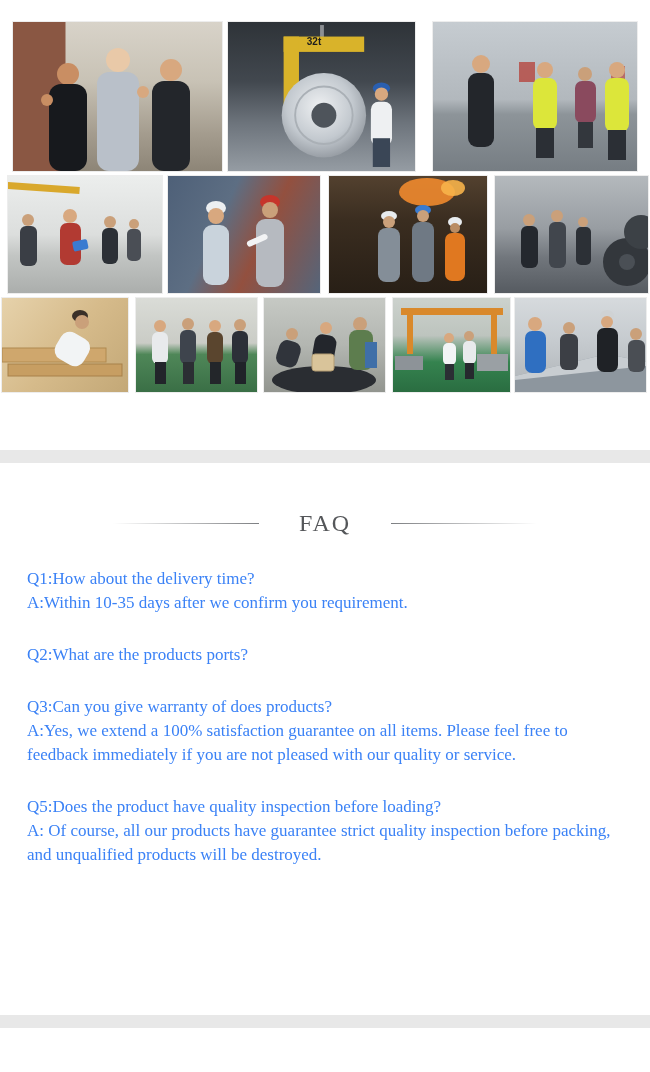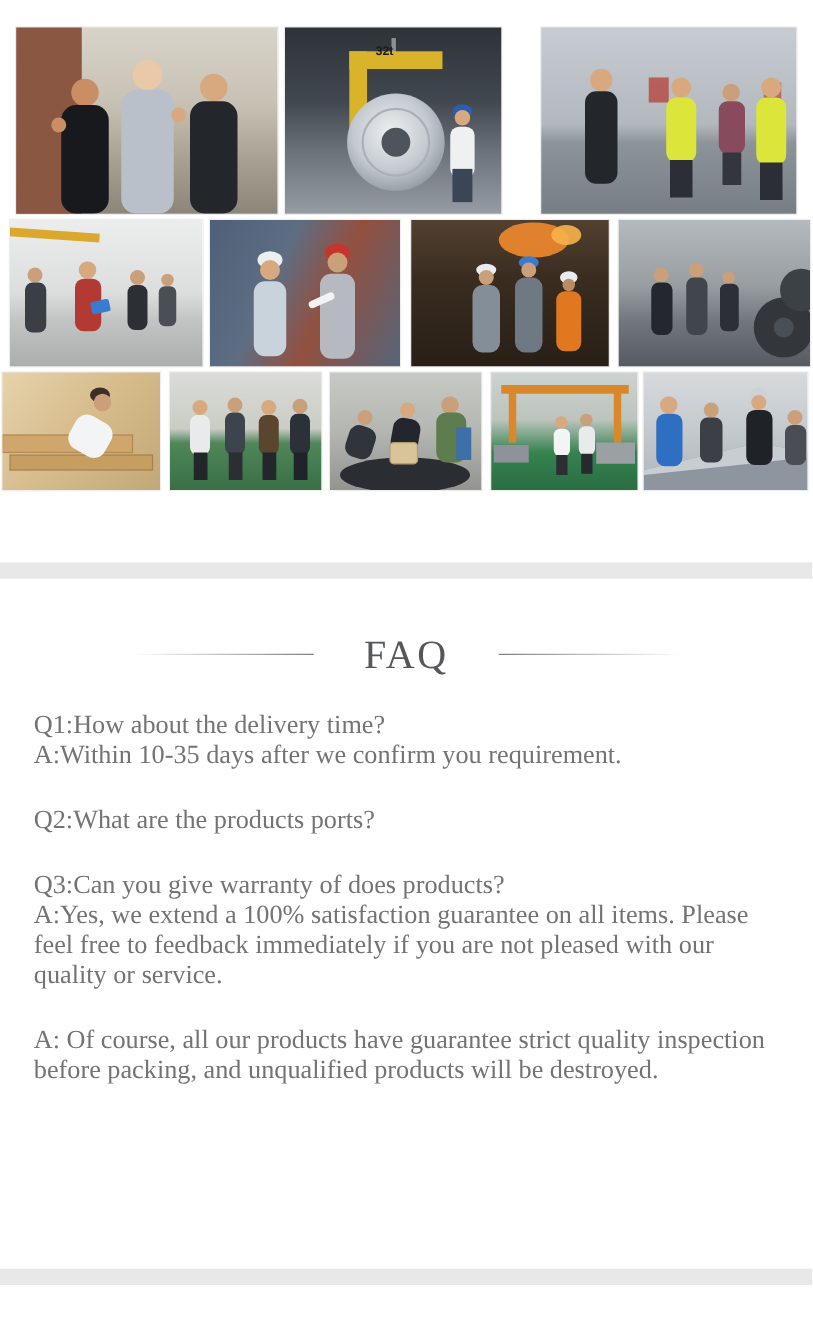--- a/index.html
+++ b/index.html
@@ -10,21 +10,21 @@
   }
 
   
   .gallery { position:relative; height:392px; }
   .ph { position:absolute; overflow:hidden; box-shadow:0 0 0 1px rgba(0,0,0,0.07); background:#ccc; }
   .ph svg { display:block; width:100%; height:100%; }
 
   .r1p1 { left:13px;  top:22px;  width:209px; height:149px;
     background:linear-gradient(to right,#8a5743 0,#8a5743 52px,rgba(0,0,0,0) 53px),
                linear-gradient(180deg,#d8d3c9 0%,#c8c2b5 40%,#a49c8e 75%,#8d8577 100%); }
-  .r1p2 { left:228px; top:22px;  width:173px; height:149px;
+  .r1p2 { left:228px; top:22px;  width:187px; height:149px;
     background:linear-gradient(180deg,#2e3338 0%,#42484f 40%,#6d747c 68%,#959ca3 100%); }
   .r1p3 { left:433px; top:22px;  width:204px; height:149px;
     background:linear-gradient(180deg,#c6ccd1 0%,#b2b8bd 52%,#8d9499 62%,#767d83 100%); }
 
   .r2p1 { left:8px;   top:176px; width:154px; height:117px;
     background:linear-gradient(180deg,#eceeed 0%,#dcdedd 50%,#c2c5c3 68%,#abaeac 100%); }
   .r2p2 { left:168px; top:176px; width:152px; height:117px;
     background:linear-gradient(115deg,#4e6078 0%,#5d6e83 35%,#93503f 60%,#55657a 100%); }
   .r2p3 { left:329px; top:176px; width:158px; height:117px;
     background:linear-gradient(180deg,#53412f 0%,#3a2d20 38%,#281f16 100%); }
@@ -48,26 +48,26 @@
     font-size:10px; font-weight:bold; color:#1d1d1d; line-height:14px;
   }
 
   
   .divider { position:absolute; left:0; right:0; height:13px; background:#e8e8e8; }
   .divider-top { top:450px; }
   .divider-bottom { top:1015px; }
 
   
   .faq-title-row { margin-top:115px; height:32px; display:flex; align-items:center; justify-content:center; gap:24px; }
-  .faq-title { margin:16px; font-size:32px; font-weight:normal; letter-spacing:2px; color:#55575a; }
+  .faq-title { margin:16px; font-size:24px; font-weight:normal; letter-spacing:2px; color:#55575a; }
   .rule { width:146px; height:1px; }
   .rule-left  { background:linear-gradient(to left, #7d7f82, rgba(125,127,130,0)); }
   .rule-right { background:linear-gradient(to right,#7d7f82, rgba(125,127,130,0)); }
 
-  .faq-list { margin:28px 27px 0 27px; font-size:21px; line-height:24px; color:#737373; }
+  .faq-list { margin:28px 27px 0 27px; font-size:17px; line-height:24px; color:#3b82f6; }
   .faq-item { margin-bottom:28px; }
   .faq-q, .faq-a { margin:0; }
 </style>
 </head>
 <body>
 
 <div class="page">
 
   <section class="gallery">
 
@@ -313,18 +313,19 @@
         <p class="faq-a">A:Within 10-35 days after we confirm you requirement.</p>
       </div>
       <div class="faq-item">
         <p class="faq-q">Q2:What are the products ports?</p>
       </div>
       <div class="faq-item">
         <p class="faq-q">Q3:Can you give warranty of does products?</p>
         <p class="faq-a">A:Yes, we extend a 100% satisfaction guarantee on all items. Please feel free to feedback immediately if you are not pleased with our quality or service.</p>
       </div>
       <div class="faq-item">
+        <p class="faq-q">Q5:Does the product have quality inspection before loading?</p>
         <p class="faq-a">A: Of course, all our products have guarantee strict quality inspection before packing, and unqualified products will be destroyed.</p>
       </div>
     </div>
   </section>
 
 </div>
 
 </body></html>

